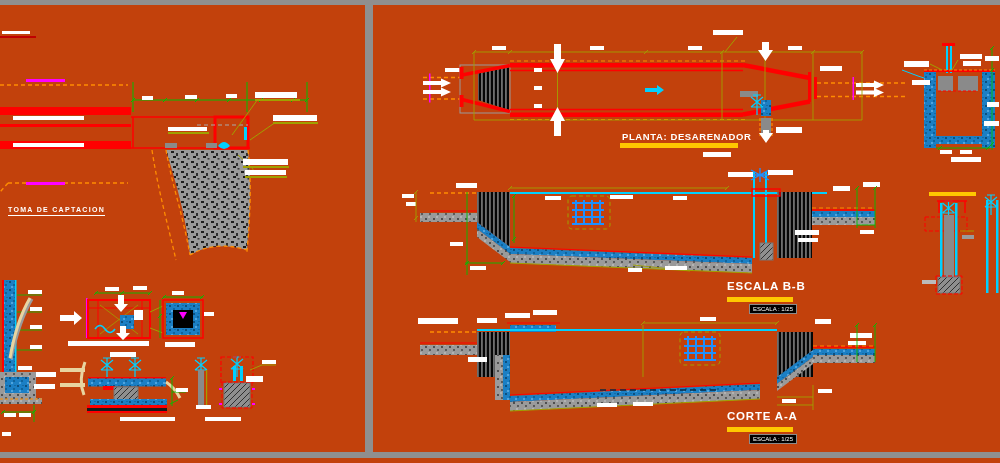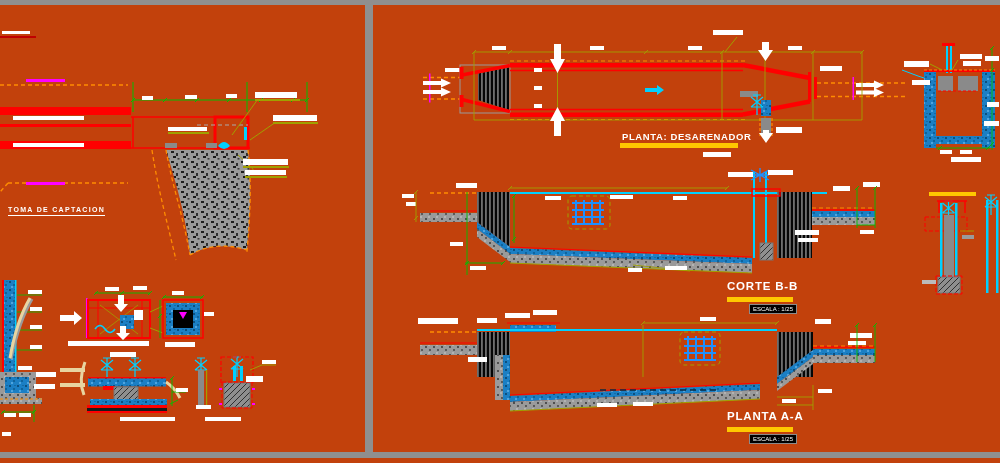--- a/index.html
+++ b/index.html
@@ -435,20 +435,20 @@
   <div class="bar" style="left:0;top:452px;width:1000px;height:6px"></div>
   <div class="bar" style="left:365px;top:0;width:8px;height:458px"></div>
   <div style="position:absolute;left:2px;top:432px;width:9px;height:4px;background:#fff"></div>
 
   <div class="cadtitle" id="toma-title">TOMA DE CAPTACION</div>
 
   <div class="cadtitle" id="planta-title">PLANTA: DESARENADOR</div>
   <div id="planta-underline"></div>
   <div id="planta-sub"></div>
 
-  <div class="cadtitle" id="bb-title">CORTE B-B</div>
+  <div class="cadtitle" id="bb-title">ESCALA B-B</div>
   <div id="bb-underline"></div>
   <div class="scalebox" id="bb-scale">ESCALA : 1/25</div>
 
-  <div class="cadtitle" id="aa-title">PLANTA A-A</div>
+  <div class="cadtitle" id="aa-title">CORTE A-A</div>
   <div id="aa-underline"></div>
   <div class="scalebox" id="aa-scale">ESCALA : 1/25</div>
 </div>
 
 </body></html>

